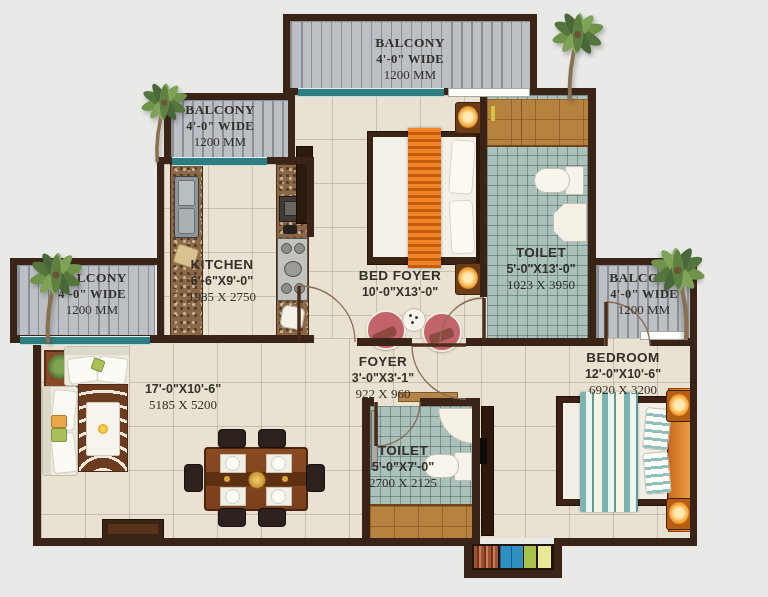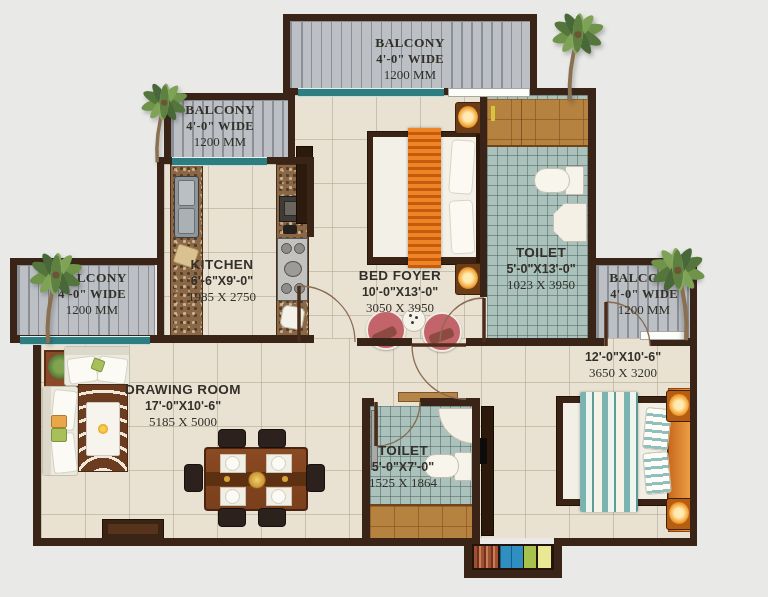--- a/index.html
+++ b/index.html
@@ -315,35 +315,39 @@
     <div class="m">1200 MM</div>
   </div>
   <div class="lbl" style="left:167px;top:237px;width:110px;margin-top:20px;">
     <div class="n">KITCHEN</div>
     <div class="f">6'-6"X9'-0"</div>
     <div class="m">1985 X 2750</div>
   </div>
   <div class="lbl" style="left:325px;top:268px;width:150px;">
     <div class="n">BED FOYER</div>
     <div class="f">10'-0"X13'-0"</div>
-    <div class="m">3050 X 3950</div>
   </div>
   <div class="lbl" style="left:491px;top:245px;width:100px;">
     <div class="n">TOILET</div>
     <div class="f">5'-0"X13'-0"</div>
     <div class="m">1023 X 3950</div>
   </div>
   <div class="lbl" style="left:95px;top:382px;width:176px;">
-    <div class="n">DRAWING ROOM</div>
     <div class="f">17'-0"X10'-6"</div>
-    <div class="m">5185 X 5000</div>
+    <div class="m">5185 X 5200</div>
+  </div>
+  <div class="lbl" style="left:323px;top:354px;width:120px;">
+    <div class="n">FOYER</div>
+    <div class="f">3'-0"X3'-1"</div>
+    <div class="m">922 X 960</div>
   </div>
   <div class="lbl" style="left:353px;top:443px;width:100px;">
     <div class="n">TOILET</div>
     <div class="f">5'-0"X7'-0"</div>
-    <div class="m">1525 X 1864</div>
+    <div class="m">2700 X 2125</div>
   </div>
   <div class="lbl" style="left:548px;top:350px;width:150px;">
+    <div class="n">BEDROOM</div>
     <div class="f">12'-0"X10'-6"</div>
-    <div class="m">3650 X 3200</div>
+    <div class="m">6920 X 3200</div>
   </div>
 
 </div>
 
 </body></html>

